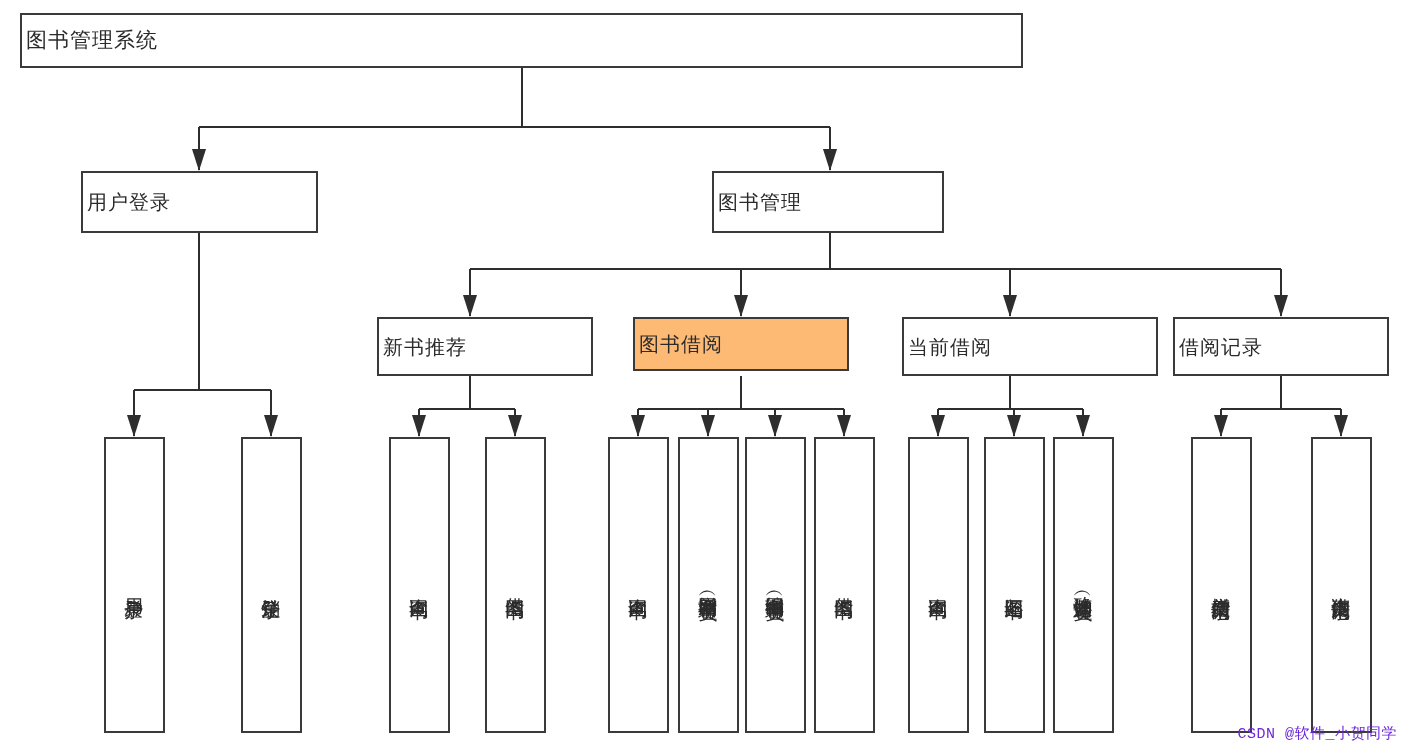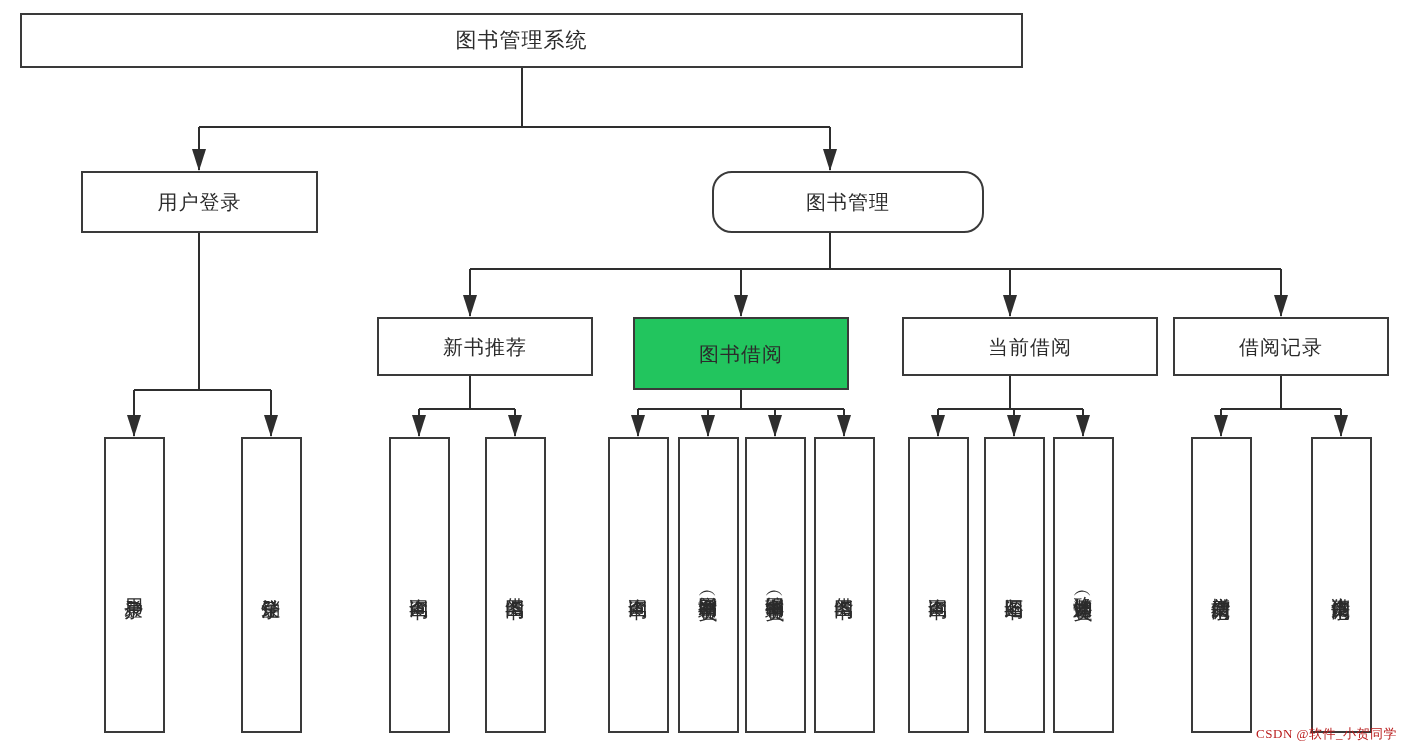--- a/index.html
+++ b/index.html
@@ -22,21 +22,20 @@
     height:747px;
     pointer-events:none;
   }
   .node{
     position:absolute;
     box-sizing:border-box;
     background:#ffffff;
     border:2px solid #3a3a3a;
     display:flex;
     align-items:center;
-    justify-content:center;
     text-align:center;
     color:#2b2b2b;
     z-index:2;
   }
   .node.horiz{
     font-size:20px;
     line-height:1.2;
     letter-spacing:1px;
     padding:2px 4px;
   }
@@ -60,26 +59,26 @@
     display:block;
     max-height:100%;
   }
   .label{
     display:block;
   }
   #watermark{
     position:absolute;
     right:8px;
     bottom:4px;
-    font-size:13px;
-    color:#b91c1c;
+    font-size:15px;
+    color:#6d28d9;
     letter-spacing:0.5px;
     z-index:5;
     white-space:nowrap;
-    font-family:Liberation Serif, serif;
+    font-family:Liberation Mono, monospace;
   }
 </style>
 </head>
 <body>
 
 <div id="diagram-root">
 
   <svg id="connectors" viewBox="0 0 1405 747" xmlns="http://www.w3.org/2000/svg">
       <line x1="522" y1="68" x2="522" y2="127" stroke="#2e2e2e" stroke-width="2.4" shape-rendering="crispEdges"></line>
       <line x1="199" y1="127" x2="830" y2="127" stroke="#2e2e2e" stroke-width="2.4" shape-rendering="crispEdges"></line>
@@ -135,27 +134,27 @@
       <polygon points="1334,415 1348,415 1341,437" fill="#2e2e2e"></polygon>
     </svg>
 
   <div id="nodes-layer">
       <div class="node horiz root" style="left: 20px; top: 13px; width: 1003px; height: 55px; border-color: rgb(58, 58, 58); background: rgb(255, 255, 255); color: rgb(43, 43, 43);">
         <span class="label">图书管理系统</span>
       </div>
       <div class="node horiz" style="left: 81px; top: 171px; width: 237px; height: 62px; border-color: rgb(58, 58, 58); background: rgb(255, 255, 255); color: rgb(43, 43, 43);">
         <span class="label">用户登录</span>
       </div>
-      <div class="node horiz" style="left: 712px; top: 171px; width: 272px; height: 62px; border-color: rgb(58, 58, 58); background: rgb(255, 255, 255); color: rgb(43, 43, 43); border-radius: 20px;">
+      <div class="node horiz" style="left: 712px; top: 171px; width: 232px; height: 62px; border-color: rgb(58, 58, 58); background: rgb(255, 255, 255); color: rgb(43, 43, 43);">
         <span class="label">图书管理</span>
       </div>
       <div class="node horiz" style="left: 377px; top: 317px; width: 216px; height: 59px; border-color: rgb(58, 58, 58); background: rgb(255, 255, 255); color: rgb(43, 43, 43);">
         <span class="label">新书推荐</span>
       </div>
-      <div class="node horiz" style="left: 633px; top: 317px; width: 216px; height: 73px; border-color: rgb(58, 58, 58); background: #22c55e; color: rgb(43, 43, 43);">
+      <div class="node horiz" style="left: 633px; top: 317px; width: 216px; height: 54px; border-color: rgb(58, 58, 58); background: #fdba74; color: rgb(43, 43, 43);">
         <span class="label">图书借阅</span>
       </div>
       <div class="node horiz" style="left: 902px; top: 317px; width: 256px; height: 59px; border-color: rgb(58, 58, 58); background: rgb(255, 255, 255); color: rgb(43, 43, 43);">
         <span class="label">当前借阅</span>
       </div>
       <div class="node horiz" style="left: 1173px; top: 317px; width: 216px; height: 59px; border-color: rgb(58, 58, 58); background: rgb(255, 255, 255); color: rgb(43, 43, 43);">
         <span class="label">借阅记录</span>
       </div>
       <div class="node vert" style="left: 104px; top: 437px; width: 61px; height: 296px; border-color: rgb(58, 58, 58); background: rgb(255, 255, 255); color: rgb(43, 43, 43);">
         <span class="label">用户登录</span>

